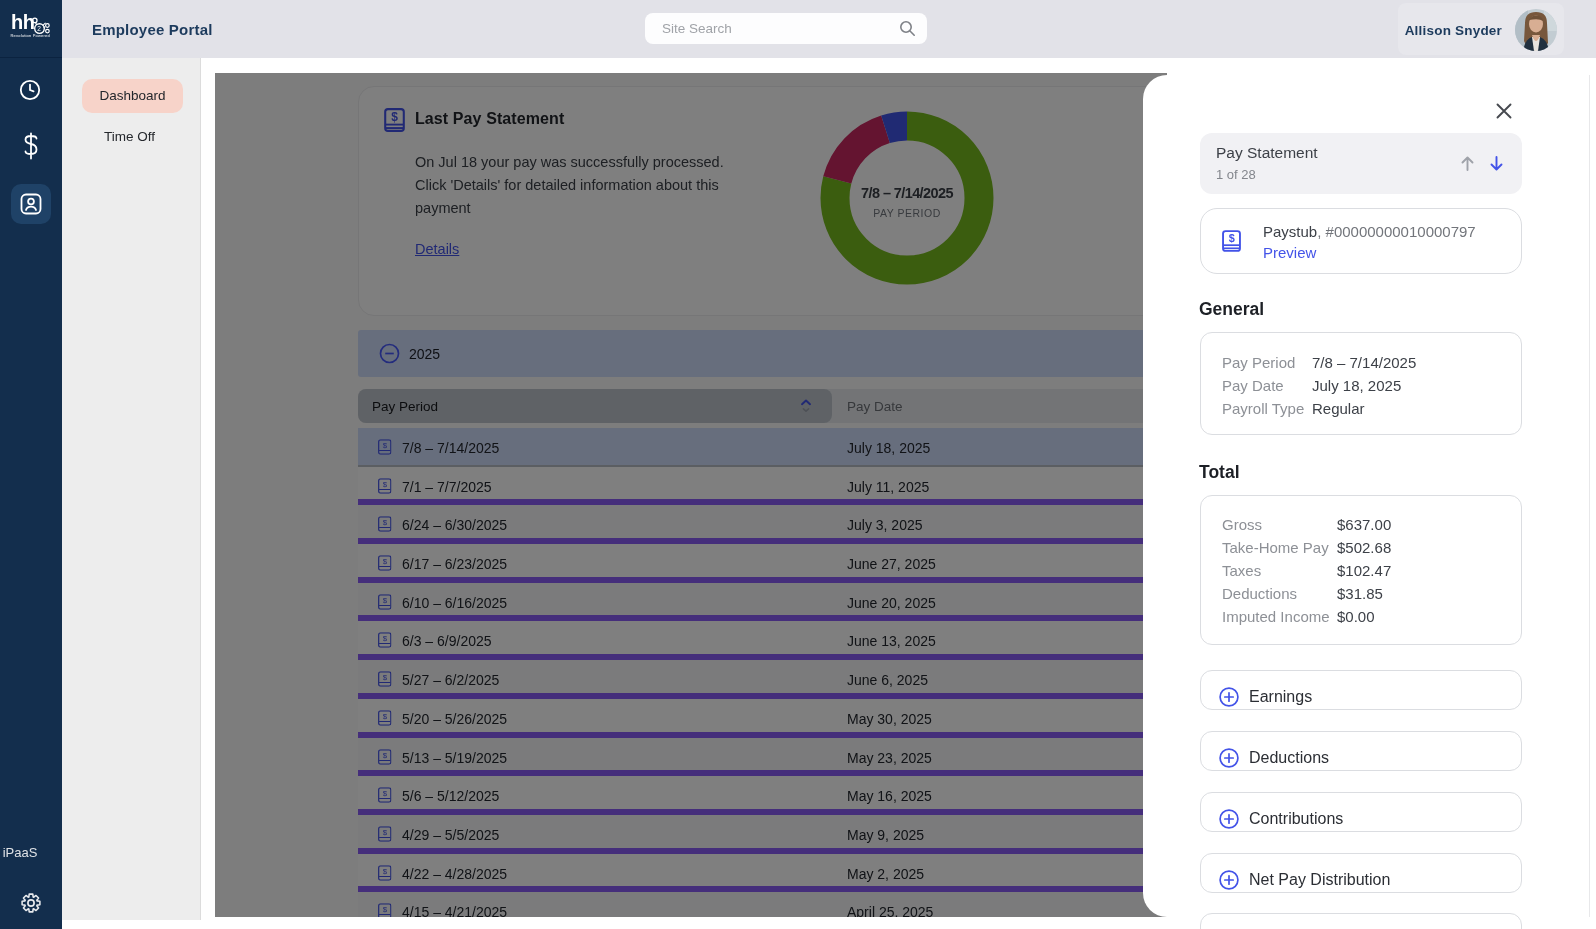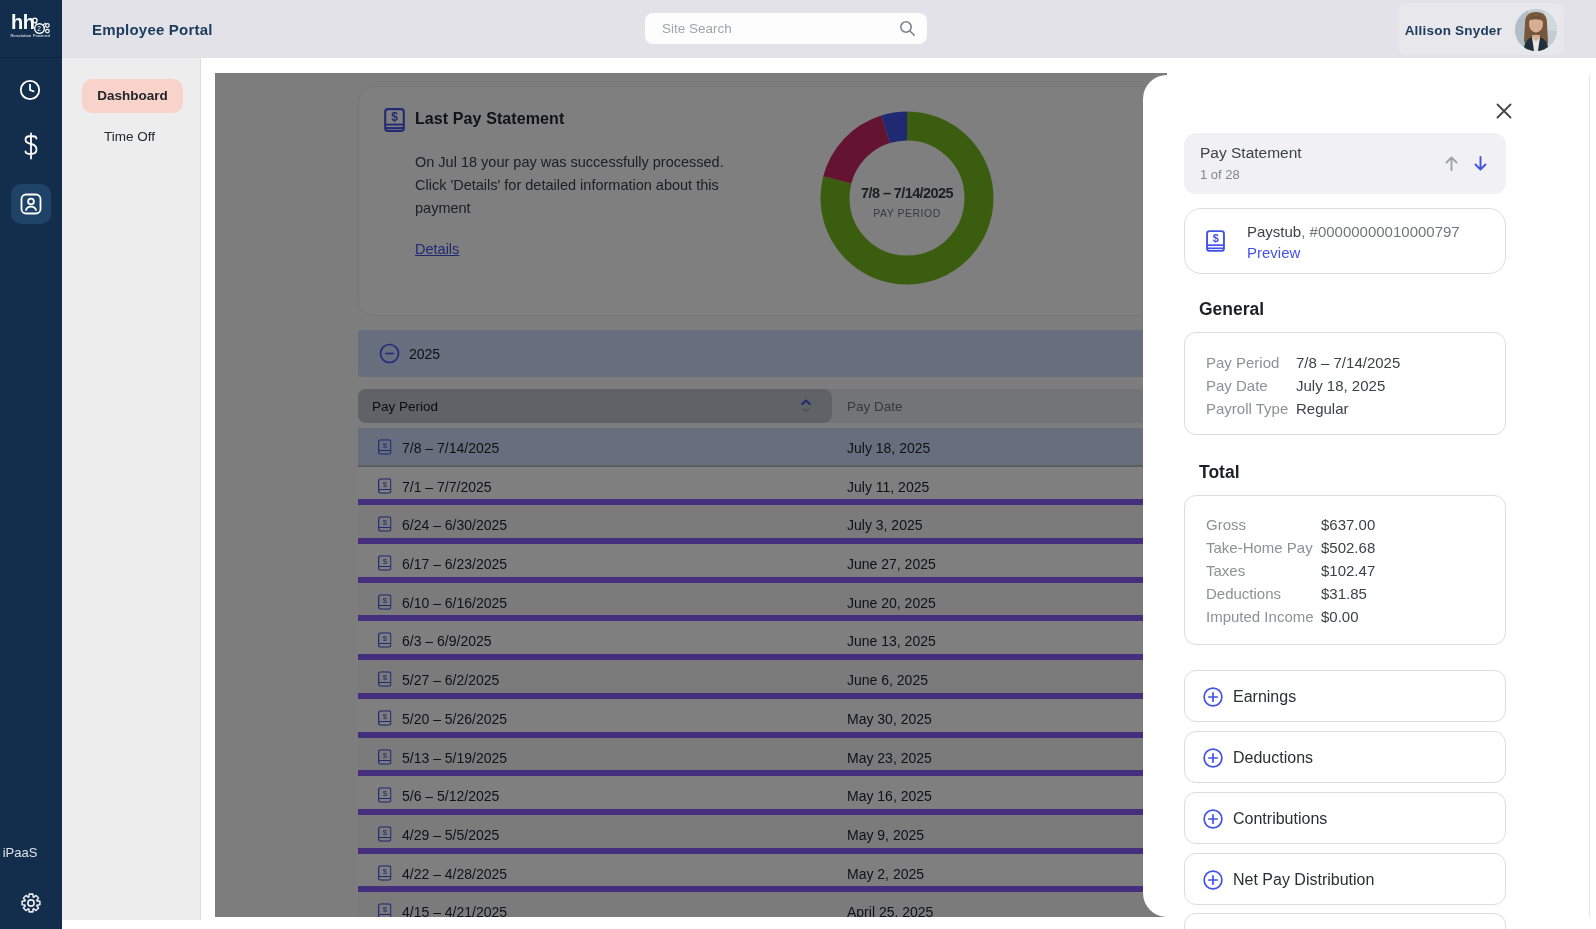--- a/index.html
+++ b/index.html
@@ -14,21 +14,21 @@
   #uname { position:absolute; right:94px; top:23px; font-size:13.5px; font-weight:bold; color:#1d3b5d; letter-spacing:.2px; }
   #avatar { position:absolute; left:1515px; top:9px; width:42px; height:42px; border-radius:50%; overflow:hidden; }
   
   #sidebar { position:absolute; left:0; top:0; width:62px; height:929px; background:#132e4d; z-index:6; }
   #sblogo { position:absolute; left:0; top:0; width:62px; height:58px; border-bottom:1px solid #0b2340; }
   .sbicon { position:absolute; left:19px; }
   #sbactive { position:absolute; left:11px; top:184px; width:40px; height:40px; background:#1f4267; border-radius:10px; }
   #ipaas { position:absolute; left:0; top:845px; width:40px; text-align:center; font-size:13px; color:#dfe2e6; }
   
   #navpanel { position:absolute; left:62px; top:58px; width:139px; height:862px; background:#ededed; border-right:1px solid #dcdcdc; z-index:4; }
-  #dashpill { position:absolute; left:20px; top:21px; width:101px; height:34px; background:#f7d3c9; border-radius:10px; font-size:13.5px; color:#23262b; text-align:center; line-height:34px;font-weight:bold; }
+  #dashpill { position:absolute; left:20px; top:21px; width:101px; height:34px; background:#f7d3c9; border-radius:10px; font-size:13.5px; color:#23262b; text-align:center; line-height:34px; }
   #timeoff { position:absolute; left:42px; top:71px; font-size:13.5px; color:#25282d; }
   
   #mainwhite { position:absolute; left:201px; top:58px; width:1395px; height:871px; background:#ffffff; z-index:1; }
   #content { position:absolute; left:215px; top:73px; width:952px; height:844px; background:#fafafa; overflow:hidden; z-index:2; }
   #dim { position:absolute; left:215px; top:73px; width:952px; height:844px; background:rgba(0,0,0,0.50); z-index:3; }
   
   #lastcard { position:absolute; left:143px; top:13px; width:1180px; height:230px; background:#fff; border:1px solid #ececee; border-radius:16px; }
   #lastcard .ttl { position:absolute; left:56px; top:23px; font-size:16px; font-weight:bold; color:#23262c; letter-spacing:.1px; }
   #lastcard .body { position:absolute; left:56px; top:64px; font-size:14.5px; color:#3c4148; line-height:23px; }
   #lastcard .details { position:absolute; left:56px; top:154px; font-size:14.5px; color:#4353e8; text-decoration:underline; }
@@ -46,37 +46,37 @@
   #rows { position:absolute; left:143px; top:355px; width:1180px; }
   .row { position:relative; width:1180px; height:38.7px; background:#fff; border-bottom:6px solid #8b5cf6; }
   .row.alt { background:#f6f7f8; }
   .row.sel { background:#cfdcfb; border-bottom:2px solid #b6bdc5; }
   .row .per { position:absolute; left:44px; top:12px; font-size:14px; color:#23272e; }
   .row .dat { position:absolute; left:489px; top:12px; font-size:14px; color:#23272e; }
   .row svg { position:absolute; left:20px; top:11px; }
   
   #panel { position:absolute; left:1143px; top:75px; width:453px; height:842px; background:#ffffff; border-radius:24px 0 0 24px; z-index:7; }
   #pclose { position:absolute; left:352px; top:27px; }
-  .pbox { position:absolute; left:41px; width:322px; border-radius:12px;text-decoration:underline; }
+  .pbox { position:absolute; left:57px; width:322px; border-radius:12px;text-decoration:underline; }
   #pnav { top:58px; height:61px; background:#f1f1f4; }
   #pnav .t1 { position:absolute; left:16px; top:11px; font-size:15.5px; color:#3d4148; }
   #pnav .t2 { position:absolute; left:16px; top:34px; font-size:13px; color:#83868c; }
   #pnav .up { position:absolute; left:259px; top:22px; }
   #pnav .dn { position:absolute; left:288px; top:22px; }
   .pcard { border:1px solid #dbdde1; background:#fff; }
   #pstub { top:133px; height:66px;border-radius:17px; }
   #pstub svg { position:absolute; left:21px; top:21px; }
   #pstub .l1 { position:absolute; left:62px; top:14px; font-size:15px; color:#3d4148; }
   #pstub .l1 span { color:#72757b; }
   #pstub .l2 { position:absolute; left:62px; top:35px; font-size:15px; color:#4353e8; }
   .phead { position:absolute; left:56px; font-size:17.5px; font-weight:bold; color:#1d2026; }
   .prow { position:absolute; font-size:15px; }
   .plab { color:#8d9096; }
   .pval { color:#3d4148; }
-  .acc { height:52px;padding-left:48px; }
+  .acc { height:40px;padding-left:48px; }
   .acc svg { position:absolute; left:18px; top:16px; }
   .acc span { position:absolute; left:48px; top:17px; font-size:16px; color:#2b2e34; }
   #pline { position:absolute; left:1589px; top:75px; width:1px; height:842px; background:#e8e8ea; z-index:8; }
 </style>
 </head>
 <body>
 <svg width="0" height="0" style="position:absolute">
 <symbol id="bookicon" viewBox="0 0 20 23">
   <rect x="1.1" y="1.1" width="17.8" height="20.8" rx="2.6" fill="none" stroke="currentColor" stroke-width="2"></rect>
   <line x1="1.6" y1="15.9" x2="18.4" y2="15.9" stroke="currentColor" stroke-width="1.8"></line>

